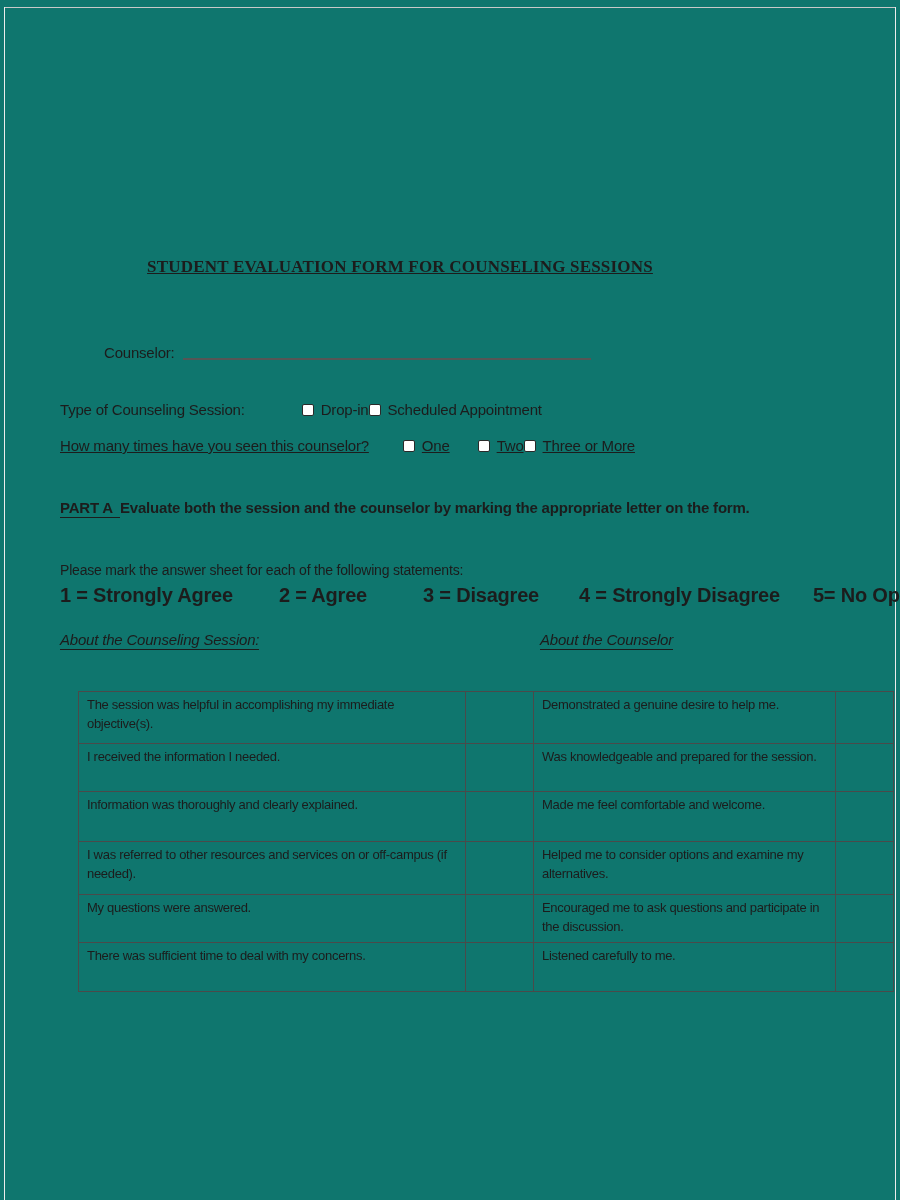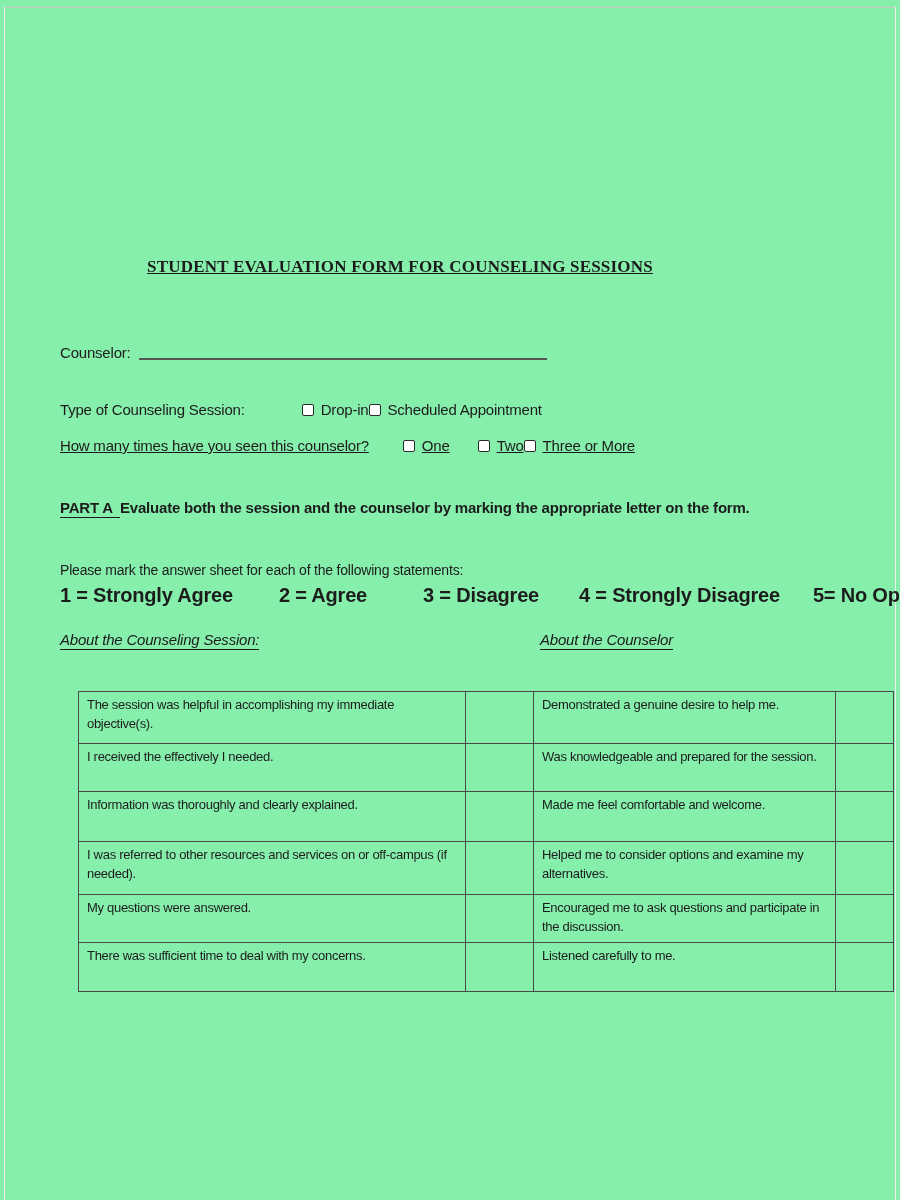--- a/index.html
+++ b/index.html
@@ -1,37 +1,37 @@
 <!DOCTYPE html>
 <html><head>
 <meta charset="utf-8">
 <style>
   html,body{margin:0;padding:0;background:#ffffff;}
   .page{
     position:relative;
     width:900px;height:1200px;
-    background:#86efac;
+    background:#0f766e;
     font-family:"Liberation Sans", sans-serif;
     color:#1c1c1c;
     overflow:hidden;
   }
   .edge-top{position:absolute;top:7px;left:4px;right:4px;height:0;border-top:1px solid #c9c9c9;}
   .edge-left{position:absolute;top:7px;bottom:0;left:4px;width:0;border-left:1px solid #ececec;}
   .edge-right{position:absolute;top:7px;bottom:0;right:4px;width:0;border-right:1px solid #ececec;}
 
   .doc-title{
     position:absolute;top:257px;left:60px;width:680px;
     text-align:center;
     font-family:"Liberation Serif", serif;
     font-weight:700;font-size:17px;letter-spacing:.2px;
     text-decoration:underline;
   }
 
   .line{position:absolute;left:60px;font-size:15px;letter-spacing:-.2px;white-space:nowrap;}
-  .counselor-line{top:344px;}
+  .counselor-line{top:344px;margin-left:44px;}
   .write-line{
     display:inline-block;width:408px;height:14px;
     border-bottom:2px solid #555;margin-left:8px;vertical-align:-2px;
   }
 
   .type-line{top:401px;}
   .times-line{top:437px;text-decoration:underline;}
   .cb{
     display:inline-block;width:10px;height:10px;
     border:1.6px solid #2a2a2a;border-radius:2px;background:#fff;
@@ -119,21 +119,21 @@
 
   <table class="eval">
     <tbody>
       <tr class="h1">
         <td class="col-statement-l">The session was helpful in accomplishing my immediate objective(s).</td>
         <td class="col-rate-l"></td>
         <td class="col-statement-r">Demonstrated a genuine desire to help me.</td>
         <td class="col-rate-r"></td>
       </tr>
       <tr class="h2">
-        <td class="col-statement-l">I received the effectively I needed.</td>
+        <td class="col-statement-l">I received the information I needed.</td>
         <td class="col-rate-l"></td>
         <td class="col-statement-r">Was knowledgeable and prepared for the session.</td>
         <td class="col-rate-r"></td>
       </tr>
       <tr class="h3">
         <td class="col-statement-l">Information was thoroughly and clearly explained.</td>
         <td class="col-rate-l"></td>
         <td class="col-statement-r">Made me feel comfortable and welcome.</td>
         <td class="col-rate-r"></td>
       </tr>

